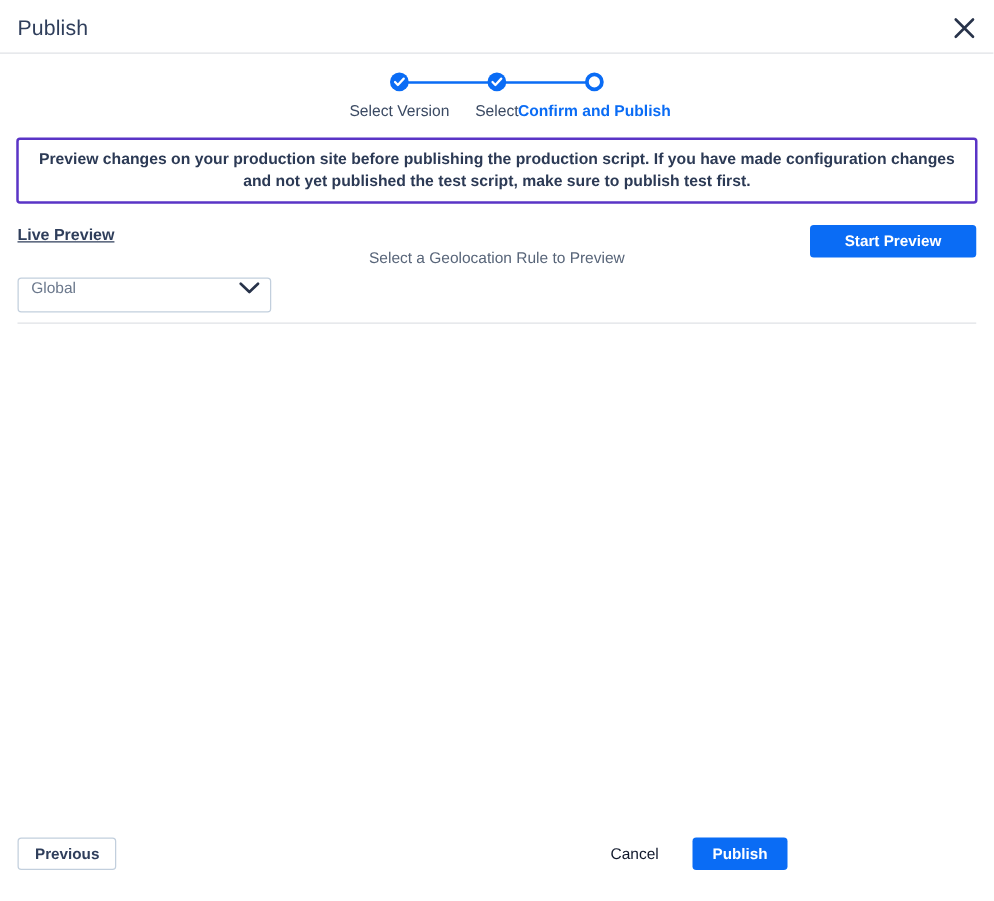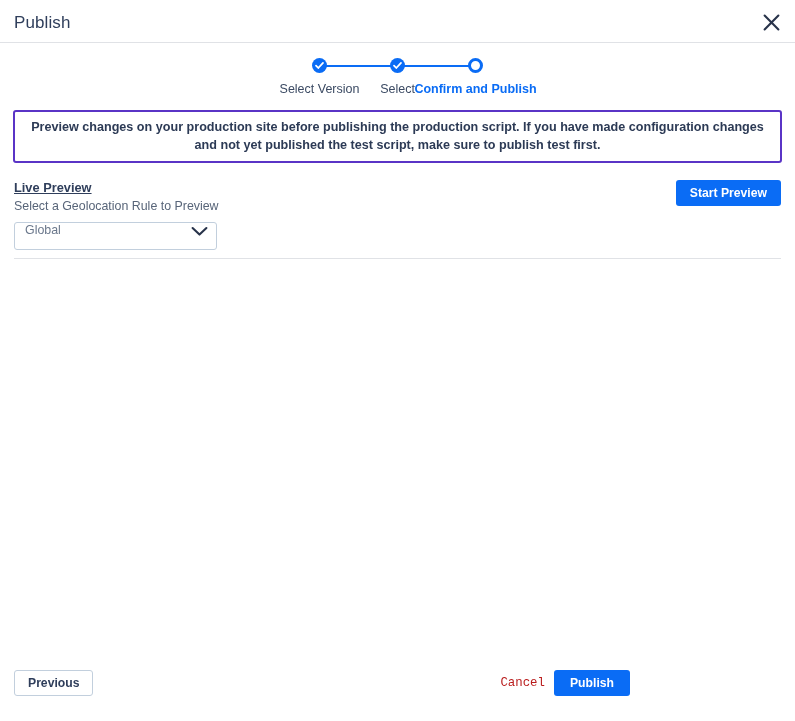--- a/index.html
+++ b/index.html
@@ -126,20 +126,21 @@
     font-size: 12.8px;
     font-weight: bold;
     color: #2f3e5b;
     margin: 0;
     text-decoration: underline;
   }
   .preview-sublabel {
     font-size: 12.4px;
     color: #586579;
     margin-top: 4px;
+    text-align: center;
   }
   .geo-select {
     margin-top: 9px;
     width: 203px; height: 28px;
     border: 1px solid #c2cfdd;
     border-radius: 3px;
     background: #ffffff;
     display: flex;
     align-items: flex-start;
     padding: 0 8px 0 10px;
@@ -149,21 +150,21 @@
     flex: 1;
     font-size: 12.4px;
     color: #6b788c;
   }
   .chevron { display: block; }
 
   .start-preview-btn {
     position: absolute;
     right: 14px; top: 180px;
     height: 26px;
-    padding: 0 14px;
+    padding: 0 28px;
     background: #0a6cf5;
     border: none;
     border-radius: 3px;
     color: #ffffff;
     font-size: 12.2px;
     font-weight: bold;
     font-family: "Liberation Sans", sans-serif;
     cursor: pointer;
     white-space: nowrap;
   }
@@ -191,28 +192,28 @@
     border: 1px solid #c2cfdd;
     border-radius: 3px;
     color: #2f3e5b;
     font-size: 12.2px;
     font-weight: bold;
     font-family: "Liberation Sans", sans-serif;
     cursor: pointer;
   }
   .btn-cancel {
     position: absolute;
-    right: 95px; top: 5px;
+    right: 113px; top: 5px;
     height: 26px;
     padding: 0 4px;
     background: none;
     border: none;
-    color: #b91c1c;
+    color: #0f172a;
     font-size: 12.4px;
-    font-family: Liberation Mono, monospace;
+    font-family: Liberation Sans, sans-serif;
     cursor: pointer;
   }
   .btn-publish {
     position: absolute;
     right: 14px; top: 5px;
     height: 26px;
     padding: 0 16px;
     background: #0a6cf5;
     border: none;
     border-radius: 3px;

